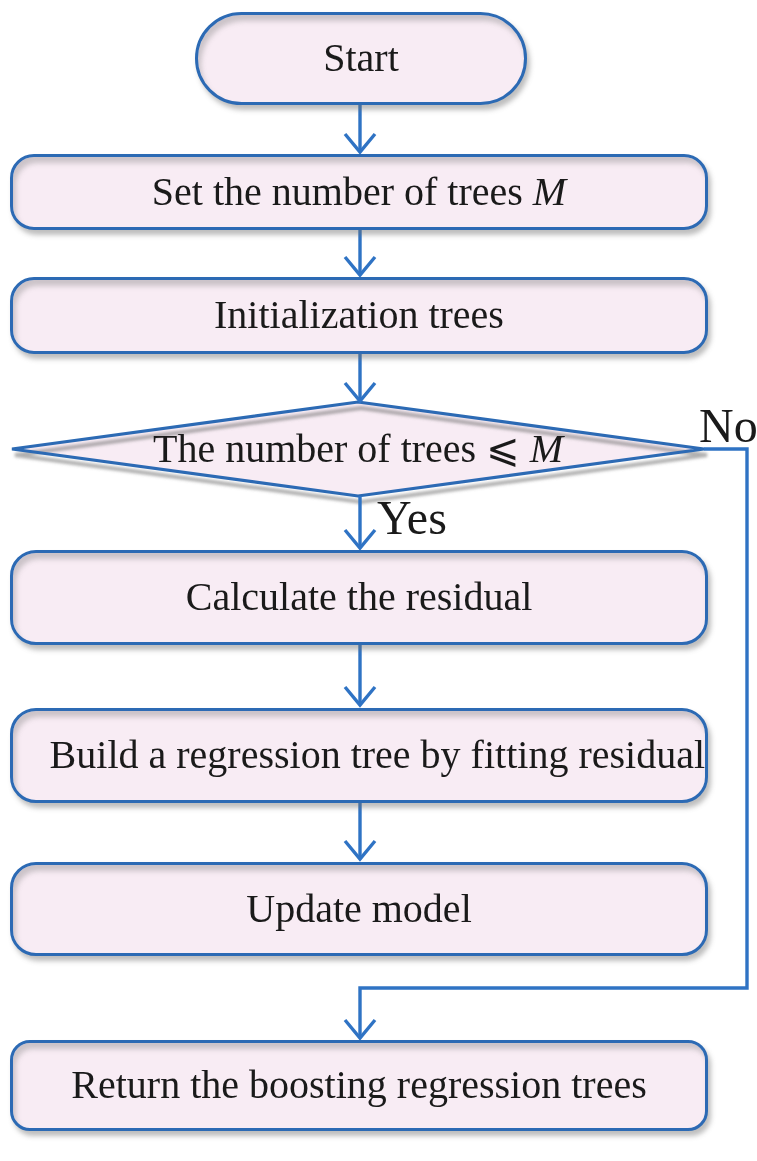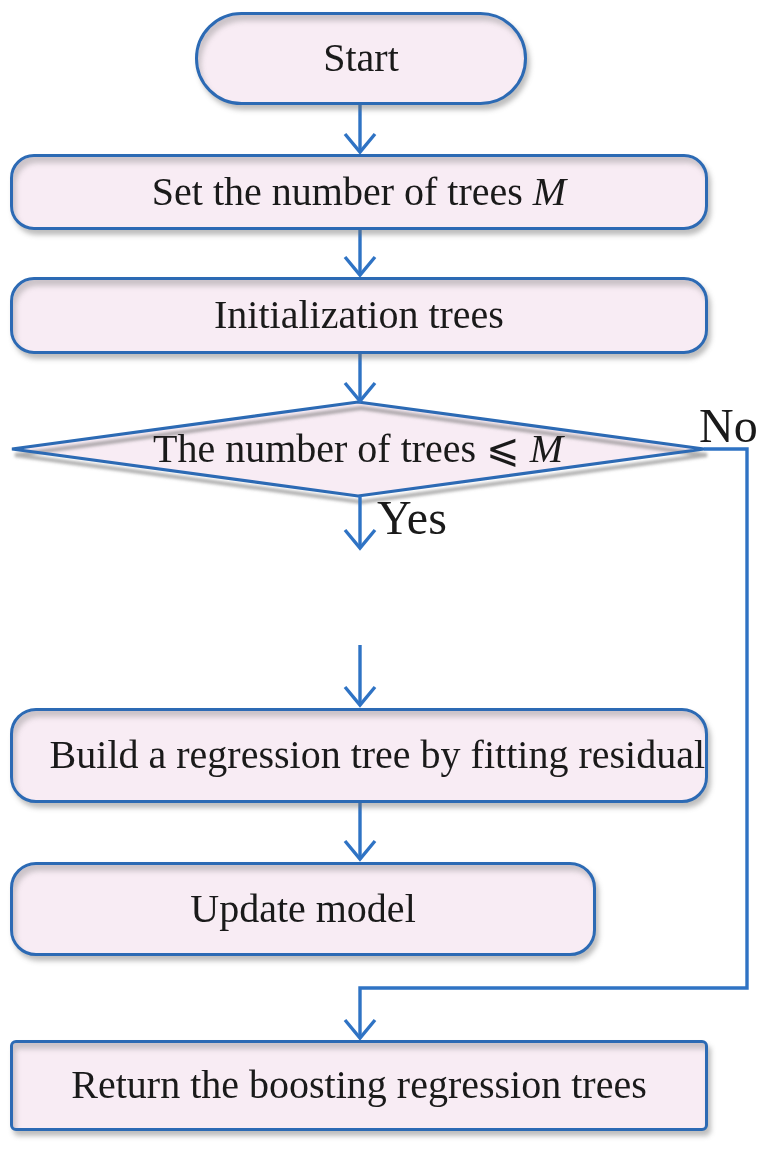--- a/index.html
+++ b/index.html
@@ -41,22 +41,22 @@
     box-shadow: 3px 5px 5px rgba(110,110,110,0.45),
                 inset 3px 6px 5px rgba(120,120,120,0.35);
   }
   .node .label { display: inline; white-space: nowrap; }
   .var { font-style: italic; }
   .node-start  { left: 195px; top: 12px;  width: 332px; height: 93px; border-radius: 47px; }
   .node-set    { left: 10px;  top: 154px; width: 698px; height: 76px; border-radius: 24px; }
   .node-init   { left: 10px;  top: 277px; width: 698px; height: 77px; border-radius: 24px; }
   .node-calc   { left: 10px;  top: 550px; width: 698px; height: 95px; border-radius: 26px; }
   .node-build  { left: 10px;  top: 708px; width: 698px; height: 95px; border-radius: 26px; justify-content: flex-end; }
-  .node-update { left: 10px;  top: 862px; width: 586px; height: 94px; border-radius: 26px; }
-  .node-return { left: 10px;  top: 1040px; width: 698px; height: 91px; border-radius: 6px; }
+  .node-update { left: 10px;  top: 862px; width: 698px; height: 94px; border-radius: 26px; }
+  .node-return { left: 10px;  top: 1040px; width: 698px; height: 91px; border-radius: 20px; }
   .decision-label {
     position: absolute;
     left: 12px; top: 402px; width: 692px; height: 94px;
     display: flex; align-items: center; justify-content: center;
     color: #1a1a1a; font-size: 40px; line-height: 1.1;
     white-space: nowrap;
   }
   .edge-label {
     position: absolute;
     color: #1a1a1a;
@@ -132,20 +132,25 @@
       <span>Initialization trees</span>
     </span>
   </div>
 
   <div class="decision-label">
     <span class="label">
       <span>The number of trees ⩽ </span><span class="var">M</span>
     </span>
   </div>
 
+  <div class="node node-calc">
+    <span class="label">
+      <span>Calculate the residual</span>
+    </span>
+  </div>
 
   <div class="node node-build">
     <span class="label">
       <span>Build a regression tree by fitting residual</span>
     </span>
   </div>
 
   <div class="node node-update">
     <span class="label">
       <span>Update model</span>

